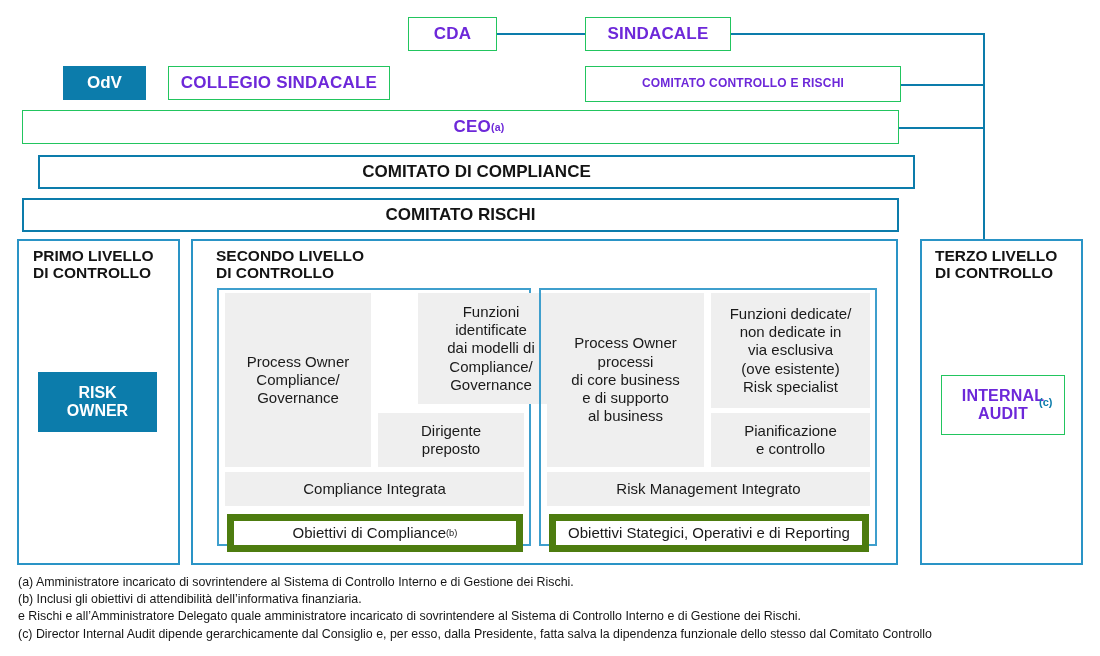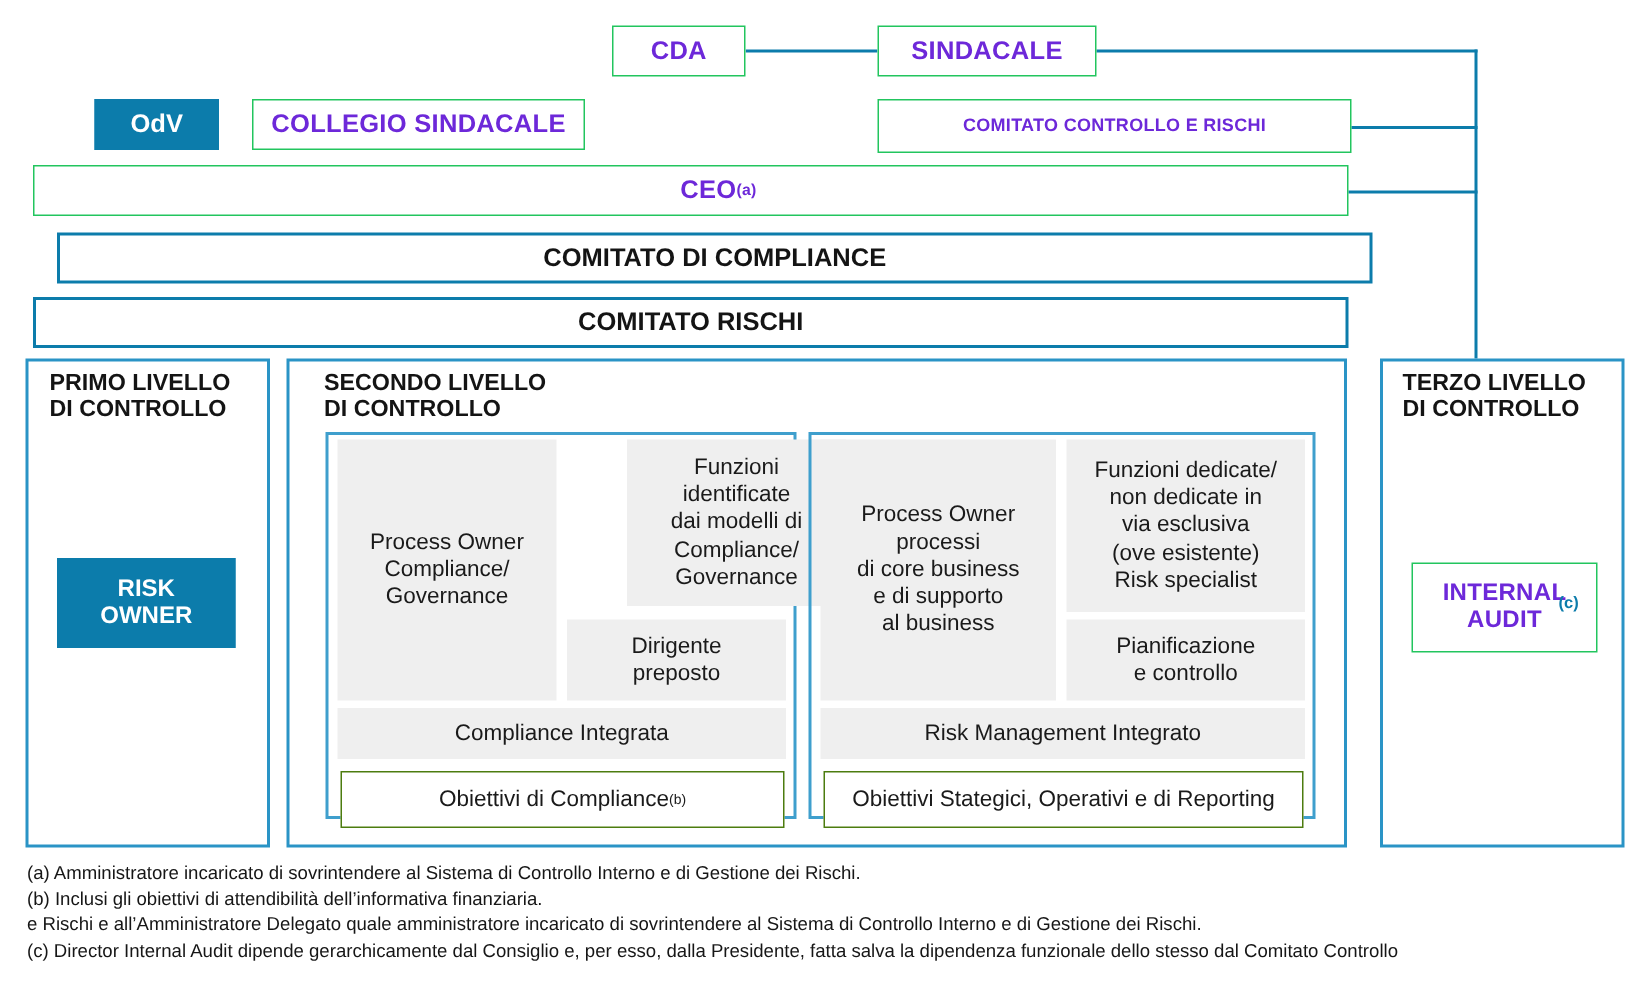--- a/index.html
+++ b/index.html
@@ -92,21 +92,21 @@
     display: flex;
     align-items: center;
     justify-content: center;
     text-align: center;
     line-height: 1.22;
     white-space: pre-line;
   }
   
   .obj {
     background: #ffffff;
-    border: 1px solid #4d7c0f;
+    border: 7px solid #4d7c0f;
     color: #1a1a1a;
     display: flex;
     align-items: center;
     justify-content: center;
     text-align: center;
     line-height: 1.2;
   }
 
   
   .notes {

